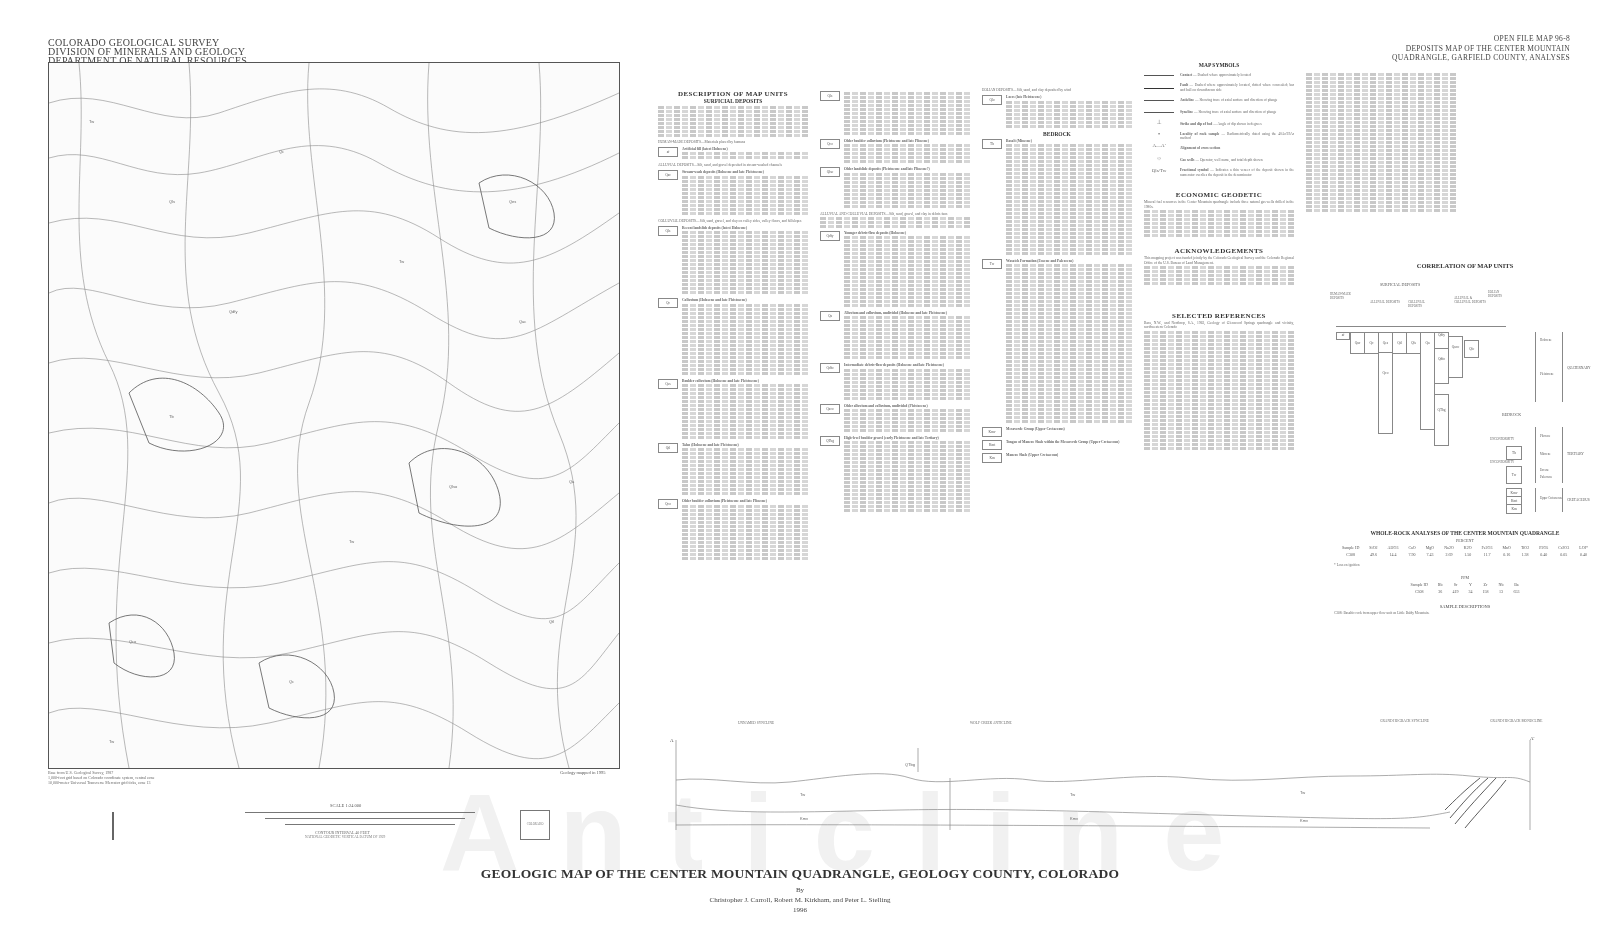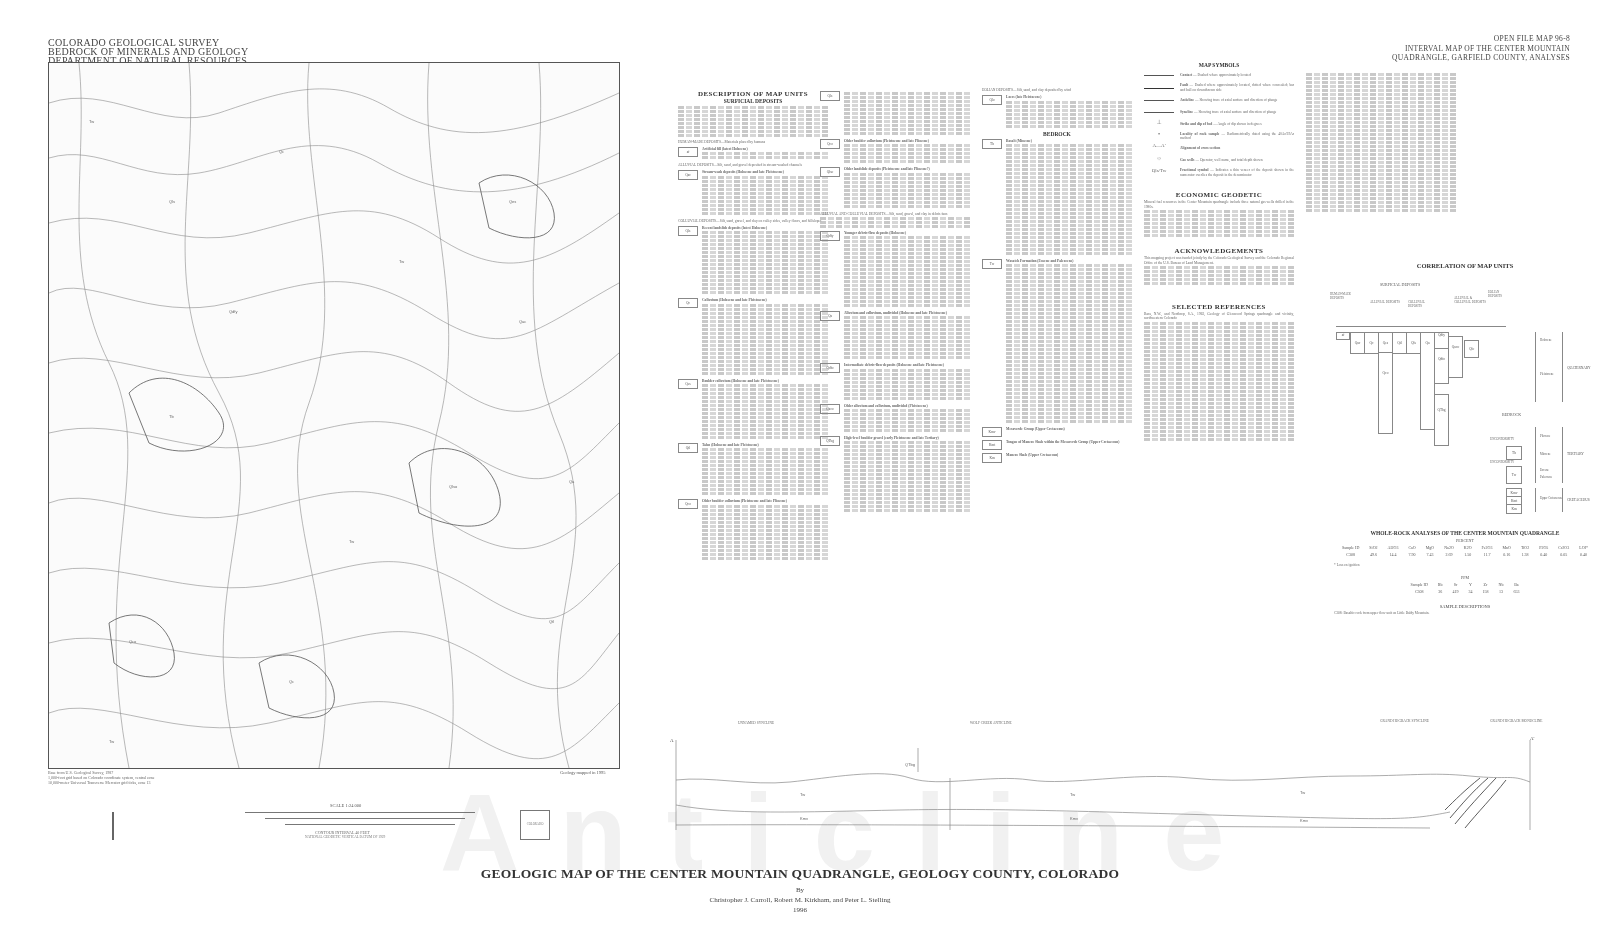--- a/index.html
+++ b/index.html
@@ -34,27 +34,27 @@
   .watermark { left:440px; top:768px; font-size:110px; font-weight:bold; color:#f1f1f1; font-family:"Liberation Sans", sans-serif; letter-spacing:40px; z-index:0; }
   .z1 { z-index:1; }
 </style>
 </head>
 <body>
 
 <div class="abs watermark">Anticline</div>
 
 <div class="abs hdr-left z1">
   <div>COLORADO GEOLOGICAL SURVEY</div>
-  <div>BEDROCK OF MINERALS AND GEOLOGY</div>
+  <div>DIVISION OF MINERALS AND GEOLOGY</div>
   <div>DEPARTMENT OF NATURAL RESOURCES</div>
 </div>
 
 <div class="abs hdr-right z1">
   <div>OPEN FILE MAP 96-8</div>
-  <div>INTERVAL MAP OF THE CENTER MOUNTAIN</div>
+  <div>DEPOSITS MAP OF THE CENTER MOUNTAIN</div>
   <div>QUADRANGLE, GARFIELD COUNTY, ANALYSES</div>
 </div>
 
 <div class="abs map-frame z1">
   <svg width="570" height="705" viewBox="0 0 570 705">
     <g fill="none" stroke="#8a8a8a" stroke-width="0.6">
       <path d="M0,40 C60,20 110,70 170,50 S280,10 340,45 S460,80 570,30"></path>
       <path d="M0,95 C50,80 90,120 150,110 S260,60 330,100 S470,140 570,90"></path>
       <path d="M0,160 C70,140 120,190 200,170 S320,130 390,175 S500,200 570,150"></path>
       <path d="M0,230 C40,210 100,260 180,240 S300,200 380,250 S480,270 570,220"></path>
@@ -111,21 +111,21 @@
   <div class="scale-bar" style="left:0;top:12px;width:230px;"></div>
   <div class="scale-bar" style="left:20px;top:18px;width:200px;"></div>
   <div class="scale-bar" style="left:40px;top:24px;width:170px;"></div>
   <div style="position:absolute;left:70px;top:30px;font-size:4px;color:#666;">CONTOUR INTERVAL 40 FEET</div>
   <div style="position:absolute;left:60px;top:35px;font-size:3.5px;color:#777;">NATIONAL GEODETIC VERTICAL DATUM OF 1929</div>
 </div>
 <div class="abs index-box z1">
   <div style="font-size:3px;color:#777;text-align:center;margin-top:11px;">COLORADO</div>
 </div>
 
-<div class="abs col z1" style="left:678px;top:88px;width:150px;">
+<div class="abs col z1" style="left:658px;top:88px;width:150px;">
   <h3>DESCRIPTION OF MAP UNITS</h3>
   <h4>SURFICIAL DEPOSITS</h4>
   <span class="filler"></span>
     <span class="filler"></span>
     <span class="filler"></span>
     <span class="filler"></span>
     <span class="filler"></span>
     <span class="filler"></span>
     <span class="filler"></span>
     <span class="filler"></span>
@@ -300,21 +300,21 @@
     <span class="filler"></span>
 
   <h3 style="margin-top:12px;">ACKNOWLEDGEMENTS</h3>
   <div>This mapping project was funded jointly by the Colorado Geological Survey and the Colorado Regional Office of the U.S. Bureau of Land Management.</div>
   <span class="filler"></span>
     <span class="filler"></span>
     <span class="filler"></span>
     <span class="filler"></span>
     <span class="filler"></span>
 
-  <h3 style="margin-top:20px;">SELECTED REFERENCES</h3>
+  <h3 style="margin-top:29px;">SELECTED REFERENCES</h3>
   <div>Bass, N.W., and Northrop, S.A., 1963, Geology of Glenwood Springs quadrangle and vicinity, northwestern Colorado</div>
   <span class="filler"></span>
     <span class="filler"></span>
     <span class="filler"></span>
     <span class="filler"></span>
     <span class="filler"></span>
     <span class="filler"></span>
     <span class="filler"></span>
     <span class="filler"></span>
     <span class="filler"></span>

